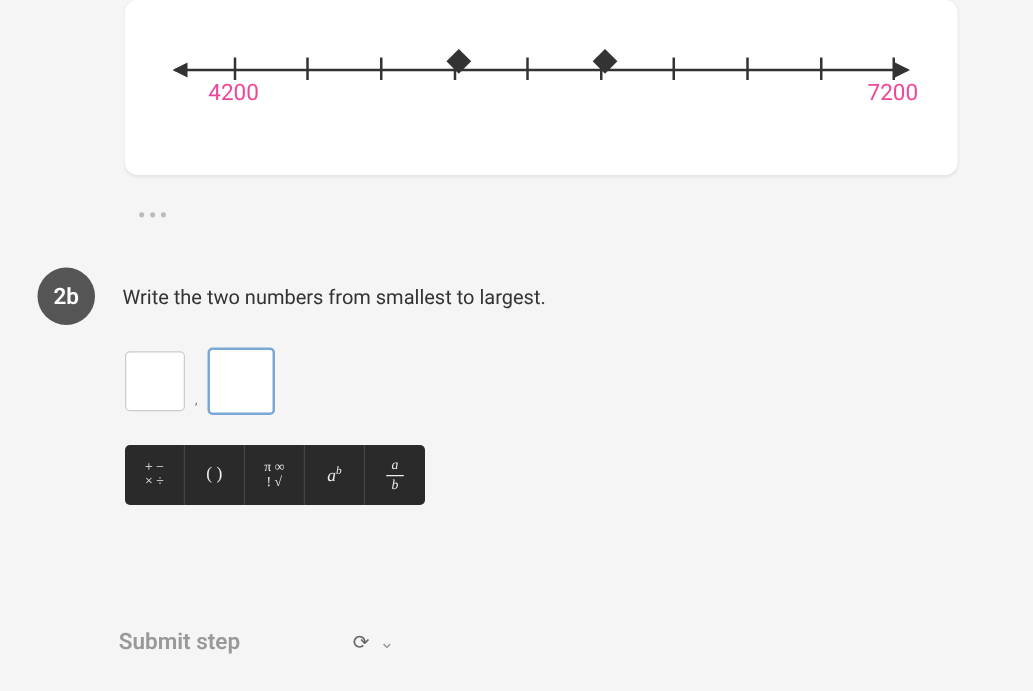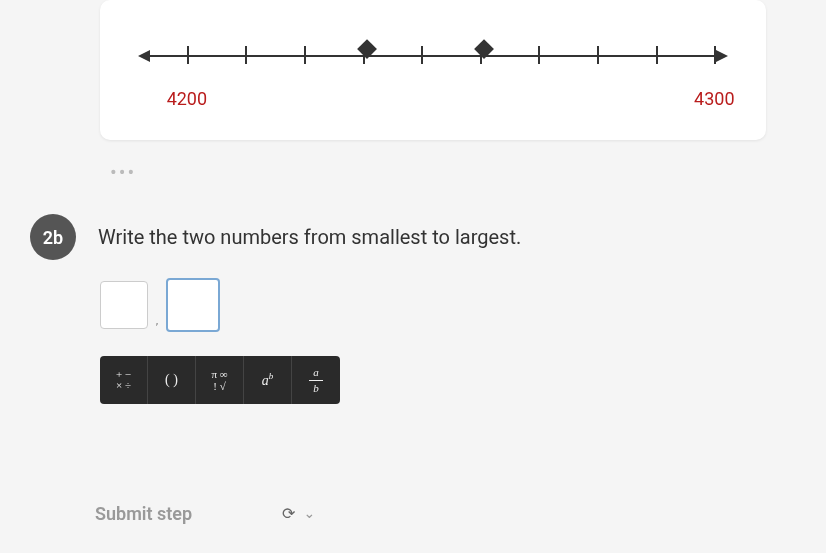--- a/index.html
+++ b/index.html
@@ -51,23 +51,23 @@
       position: absolute;
       top: 9px;
       width: 14px;
       height: 14px;
       background: #333;
       transform: rotate(45deg) translate(-50%,-20%);
       transform-origin: center;
     }
     .nl-label {
       position: absolute;
-      top: 48px;
+      top: 24px;
       font-size: 18px;
-      color: #b91c1c;
+      color: #ec4899;
       transform: translateX(-50%);
     }
     .ellipsis {
       color: #bbb;
       font-size: 20px;
       margin: 12px 0 0 110px;
       letter-spacing: 2px;
     }
     .question-row {
       display: flex;
@@ -82,21 +82,21 @@
       height: 46px;
       display: flex;
       align-items: center;
       justify-content: center;
       font-weight: 600;
       font-size: 18px;
       flex-shrink: 0;
     }
     .question-text {
       margin-left: 22px;
-      font-size: 20px;
+      font-size: 16px;
       color: #333;
     }
     .inputs-row {
       margin: 18px 0 0 100px;
       display: flex;
       gap: 8px;
       align-items: center;
     }
     .answer-box {
       width: 48px;
@@ -201,21 +201,21 @@
         <div class="nl-tick" style="left: 68%;"></div>
         <div class="nl-tick" style="left: 78%;"></div>
         <div class="nl-tick" style="left: 88%;"></div>
         <div class="nl-tick" style="left: 98%;"></div>
       </div>
     <div id="nl-points">
         <div class="nl-diamond" style="left: 38%;"></div>
         <div class="nl-diamond" style="left: 58%;"></div>
       </div>
     <div class="nl-label" style="left:8%">4200</div>
-    <div class="nl-label" style="left:98%">4300</div>
+    <div class="nl-label" style="left:98%">7200</div>
   </div>
 </div>
 
 <div class="ellipsis">•••</div>
 
 <div class="question-row">
   <div class="badge-3b">2b</div>
   <div class="question-text">Write the two numbers from smallest to largest.</div>
 </div>
 

